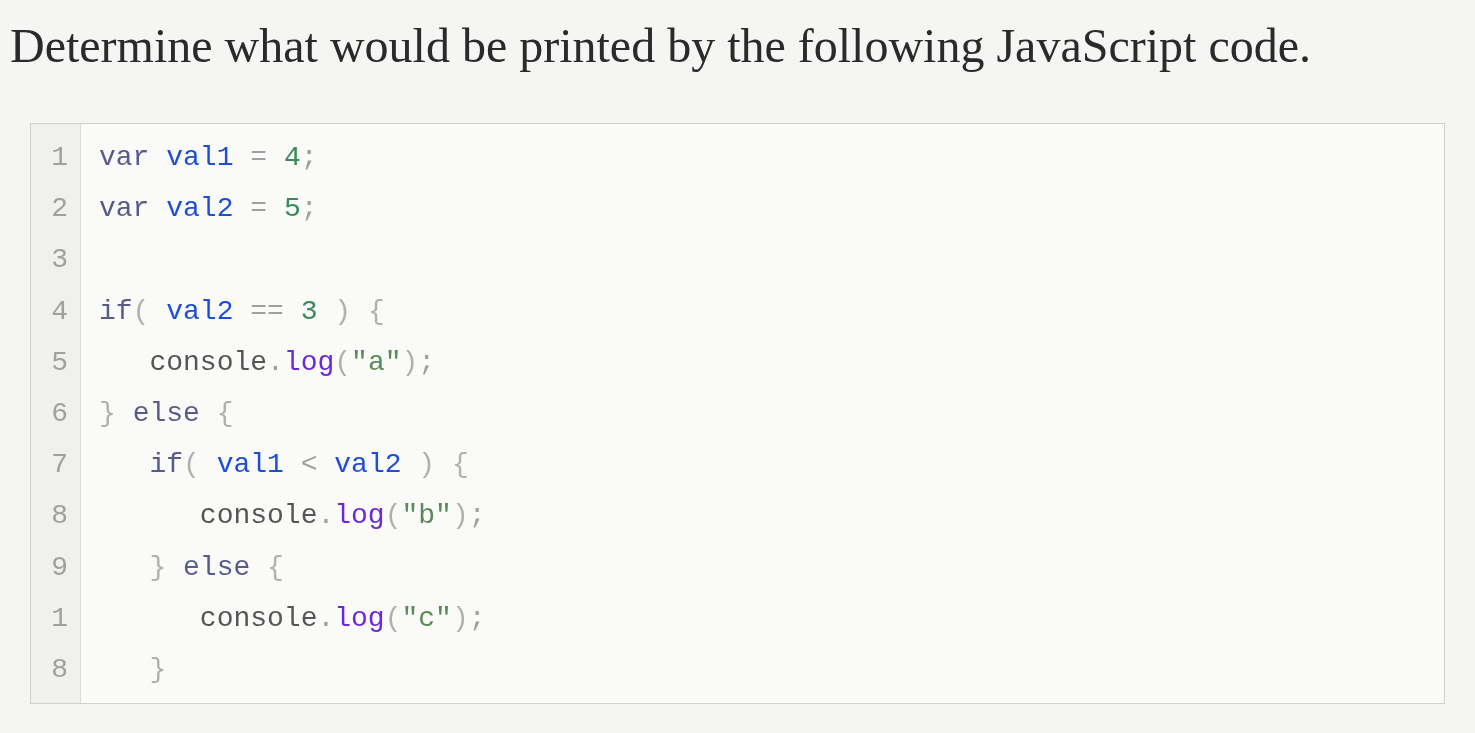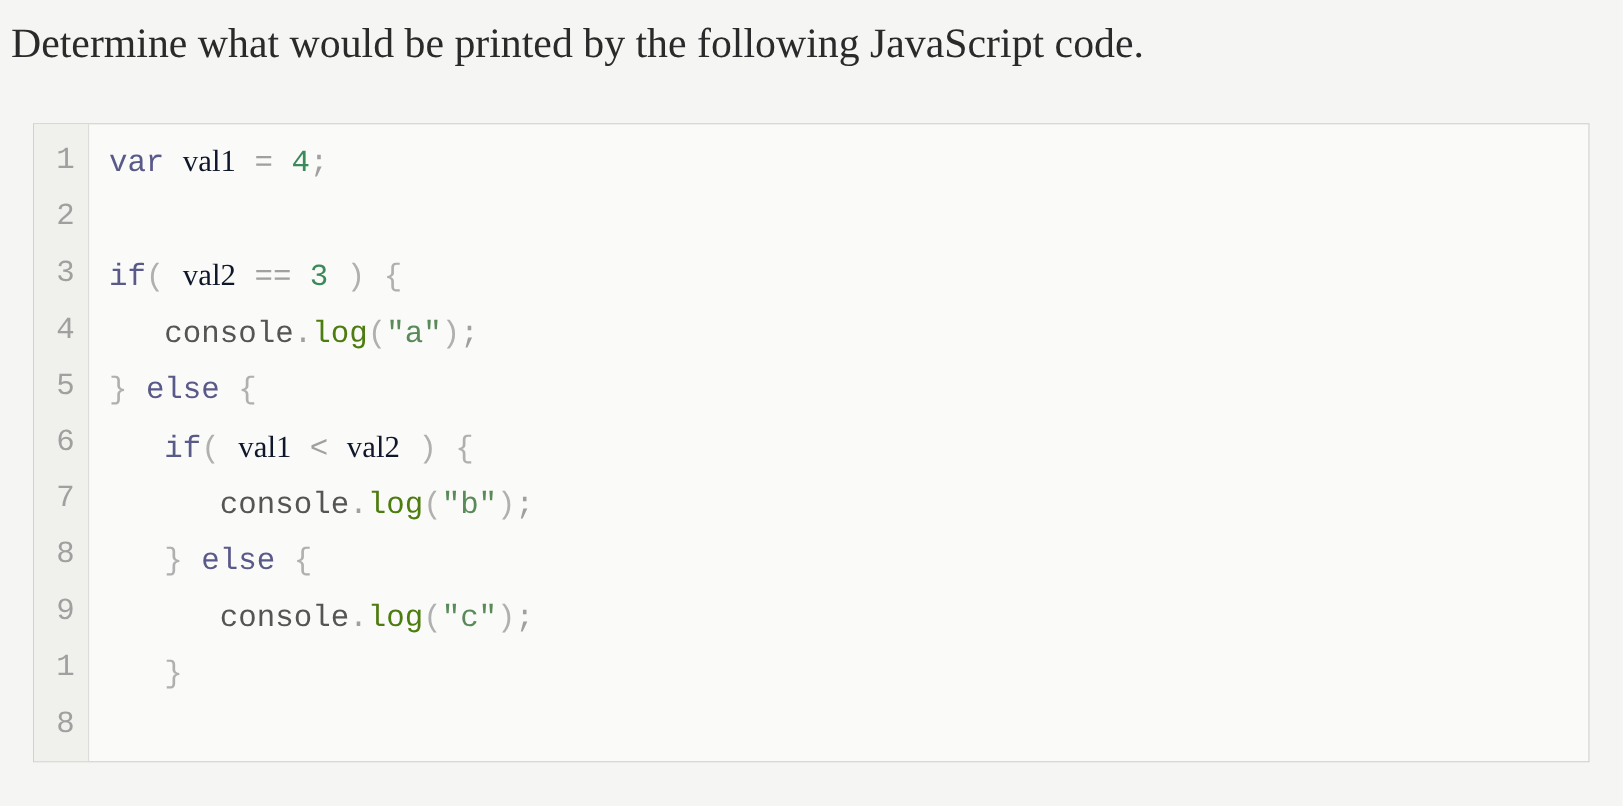--- a/index.html
+++ b/index.html
@@ -8,21 +8,21 @@
       box-sizing: border-box;
     }
     body {
       width: 1475px;
       height: 733px;
       background: #f5f5f3;
       font-family: Georgia, 'Times New Roman', serif;
       overflow: hidden;
     }
     .question-text {
-      font-size: 38px;
+      font-size: 48px;
       color: #2a2a2a;
       padding: 18px 10px 30px 10px;
       font-weight: normal;
     }
     .code-container {
       margin: 20px 30px 0 30px;
       border: 1px solid #d0d0cc;
       background: #fafaf8;
       display: flex;
     }
@@ -49,31 +49,30 @@
       font-size: 28px;
       color: #555;
       padding: 6px 0 6px 18px;
       line-height: 1.4;
       white-space: pre;
     }
     .tok-keyword {
       color: #5a5a8a;
     }
     .tok-var {
-      color: #0f172a;
-      font-family: Liberation Serif, serif;
+      color: #1d4ed8;
     }
     .tok-num {
       color: #3a8a5a;
     }
     .tok-punct {
       color: #a0a0a0;
     }
     .tok-method {
-      color: #4d7c0f;
+      color: #6d28d9;
     }
     .tok-paren {
       color: #b0b0b0;
     }
     .tok-string {
       color: #5a8a5a;
     }
     .tok-brace {
       color: #b0b0b0;
     }
@@ -92,20 +91,21 @@
       <div class="gutter-line">5</div>
       <div class="gutter-line">6</div>
       <div class="gutter-line">7</div>
       <div class="gutter-line">8</div>
       <div class="gutter-line">9</div>
       <div class="gutter-line">1</div>
       <div class="gutter-line">8</div>
     </div>
   <div class="code-area" id="code-area">
       <div class="code-line"><span class="tok-keyword">var</span><span> </span><span class="tok-var">val1</span><span> </span><span class="tok-punct">=</span><span> </span><span class="tok-num">4</span><span class="tok-punct">;</span></div>
+      <div class="code-line"><span class="tok-keyword">var</span><span> </span><span class="tok-var">val2</span><span> </span><span class="tok-punct">=</span><span> </span><span class="tok-num">5</span><span class="tok-punct">;</span></div>
       <div class="code-line">&nbsp;</div>
       <div class="code-line"><span class="tok-keyword">if</span><span class="tok-paren">(</span><span> </span><span class="tok-var">val2</span><span> </span><span class="tok-punct">==</span><span> </span><span class="tok-num">3</span><span> </span><span class="tok-paren">)</span><span> </span><span class="tok-brace">{</span></div>
       <div class="code-line"><span>   </span><span>console</span><span class="tok-punct">.</span><span class="tok-method">log</span><span class="tok-paren">(</span><span class="tok-string">"a"</span><span class="tok-paren">)</span><span class="tok-punct">;</span></div>
       <div class="code-line"><span class="tok-brace">}</span><span> </span><span class="tok-keyword">else</span><span> </span><span class="tok-brace">{</span></div>
       <div class="code-line"><span>   </span><span class="tok-keyword">if</span><span class="tok-paren">(</span><span> </span><span class="tok-var">val1</span><span> </span><span class="tok-punct">&lt;</span><span> </span><span class="tok-var">val2</span><span> </span><span class="tok-paren">)</span><span> </span><span class="tok-brace">{</span></div>
       <div class="code-line"><span>      </span><span>console</span><span class="tok-punct">.</span><span class="tok-method">log</span><span class="tok-paren">(</span><span class="tok-string">"b"</span><span class="tok-paren">)</span><span class="tok-punct">;</span></div>
       <div class="code-line"><span>   </span><span class="tok-brace">}</span><span> </span><span class="tok-keyword">else</span><span> </span><span class="tok-brace">{</span></div>
       <div class="code-line"><span>      </span><span>console</span><span class="tok-punct">.</span><span class="tok-method">log</span><span class="tok-paren">(</span><span class="tok-string">"c"</span><span class="tok-paren">)</span><span class="tok-punct">;</span></div>
       <div class="code-line"><span>   </span><span class="tok-brace">}</span></div>
     </div>

